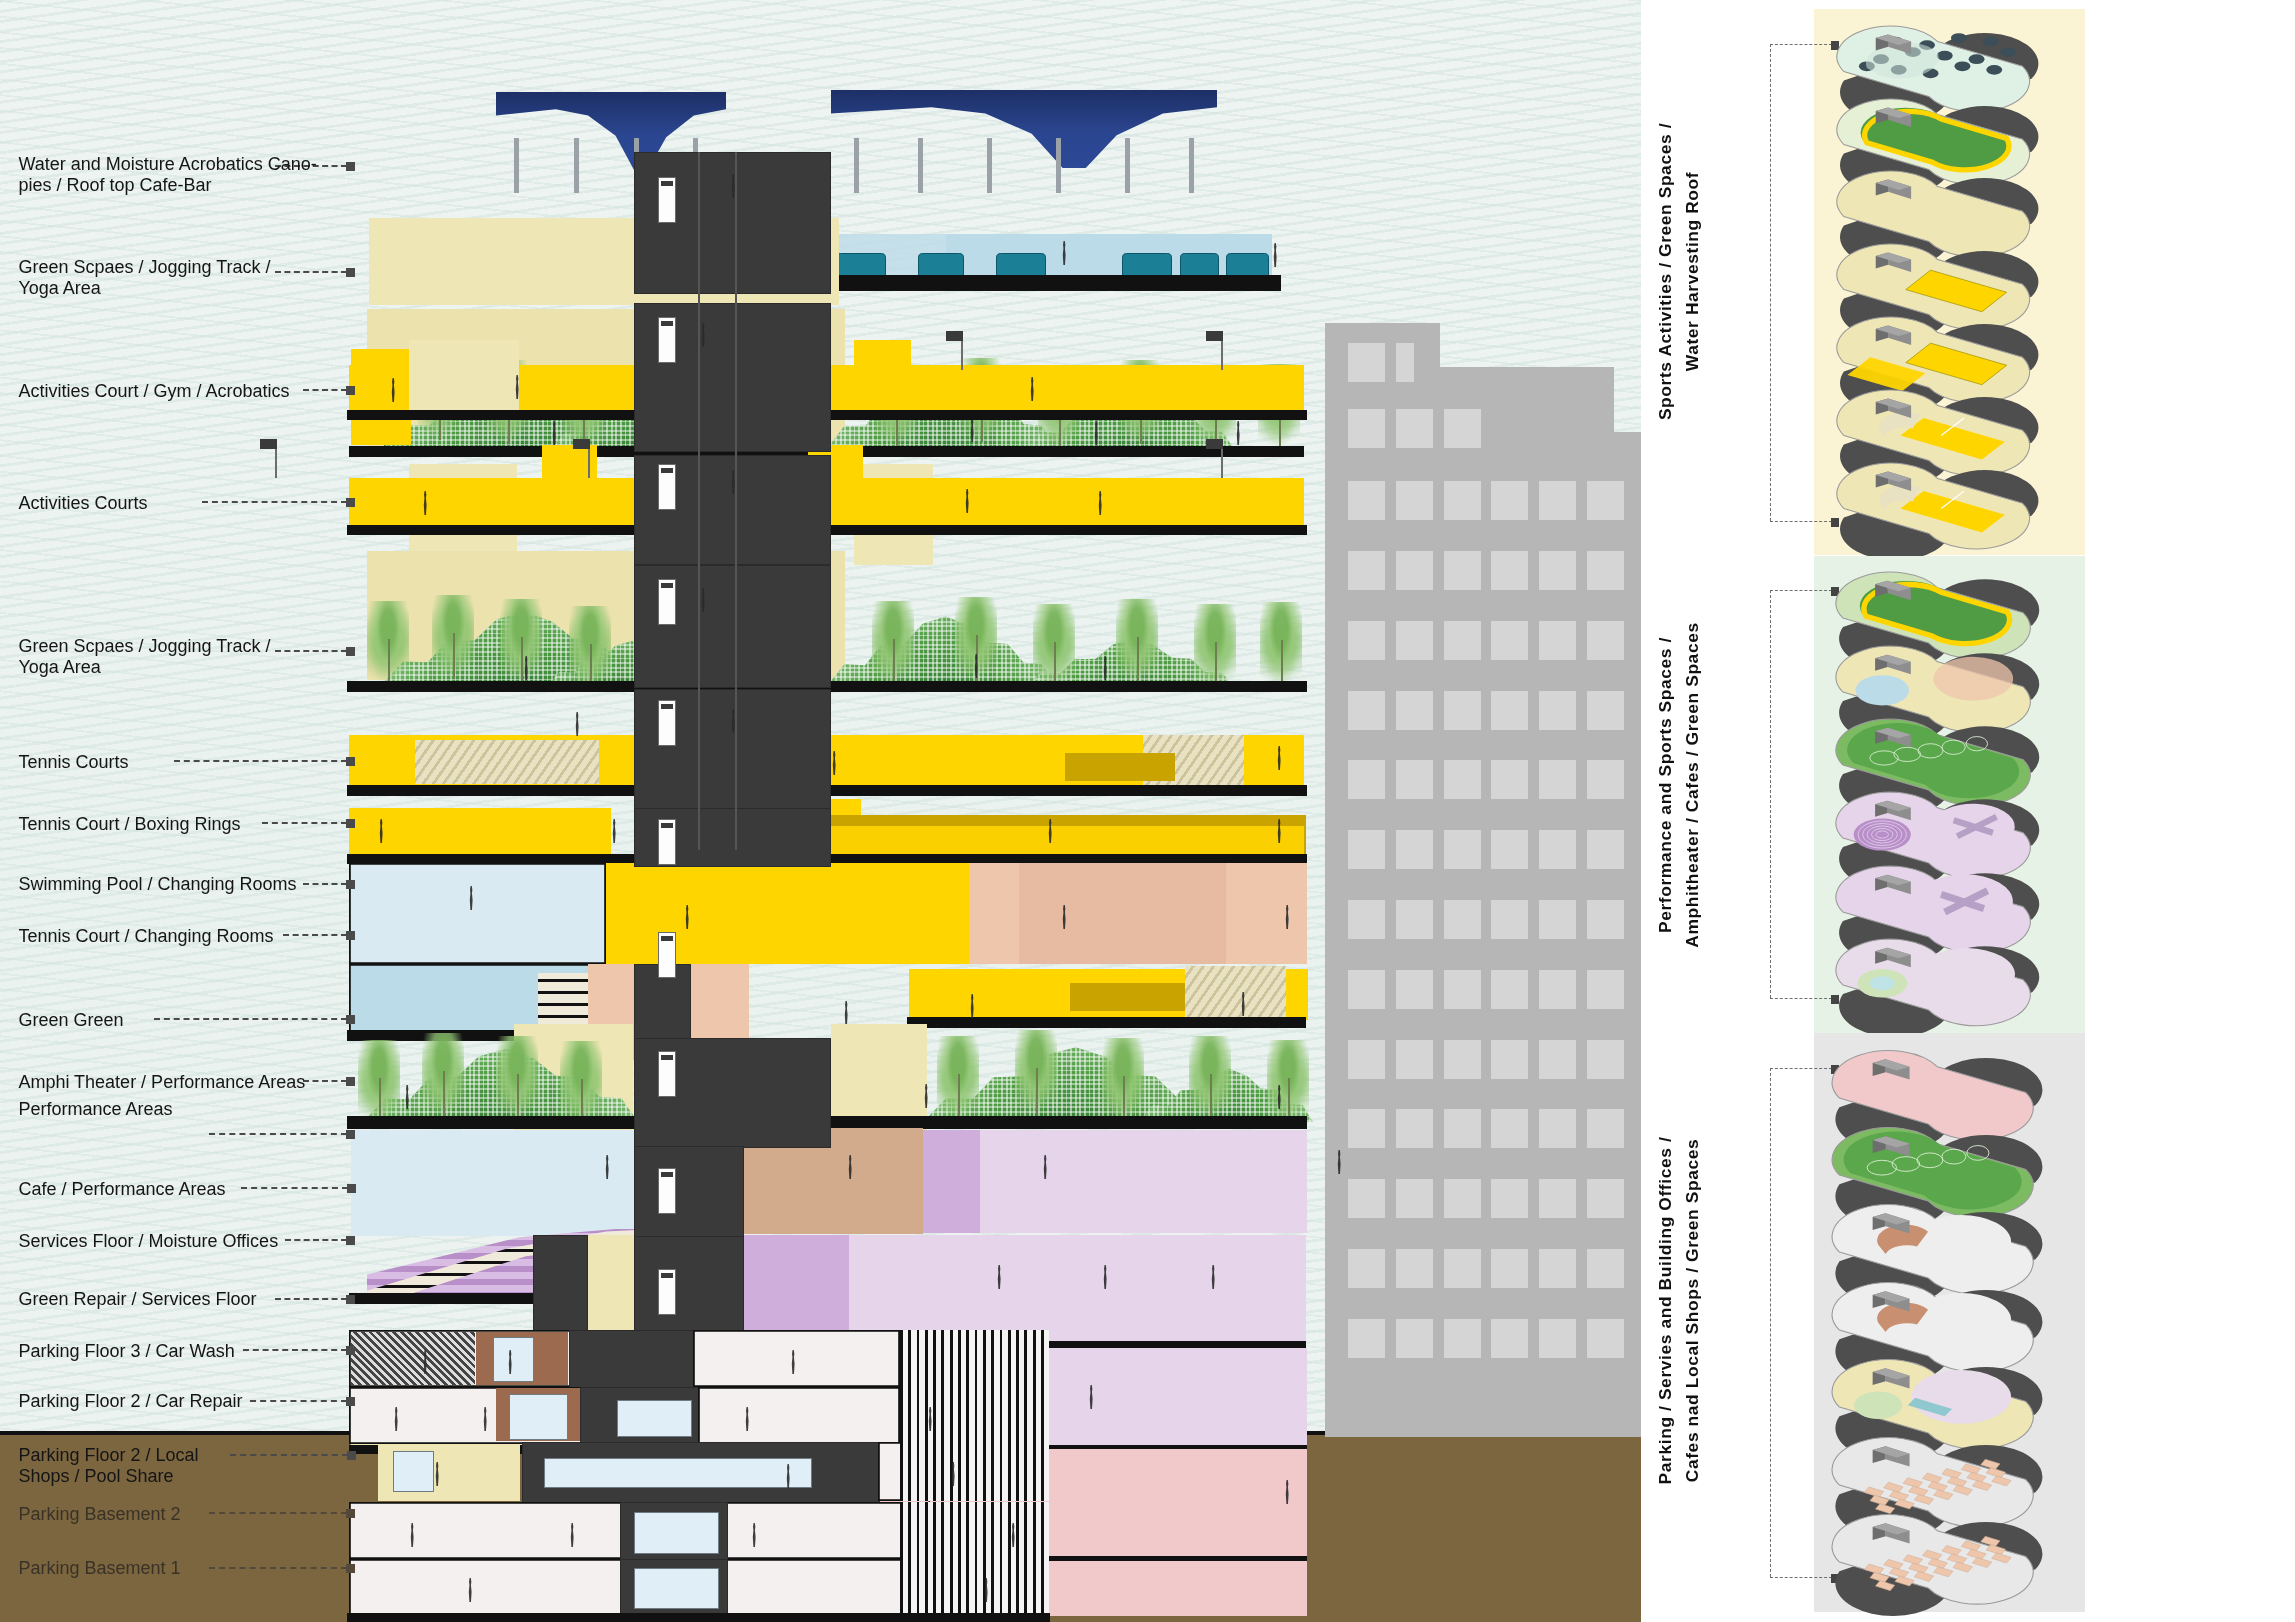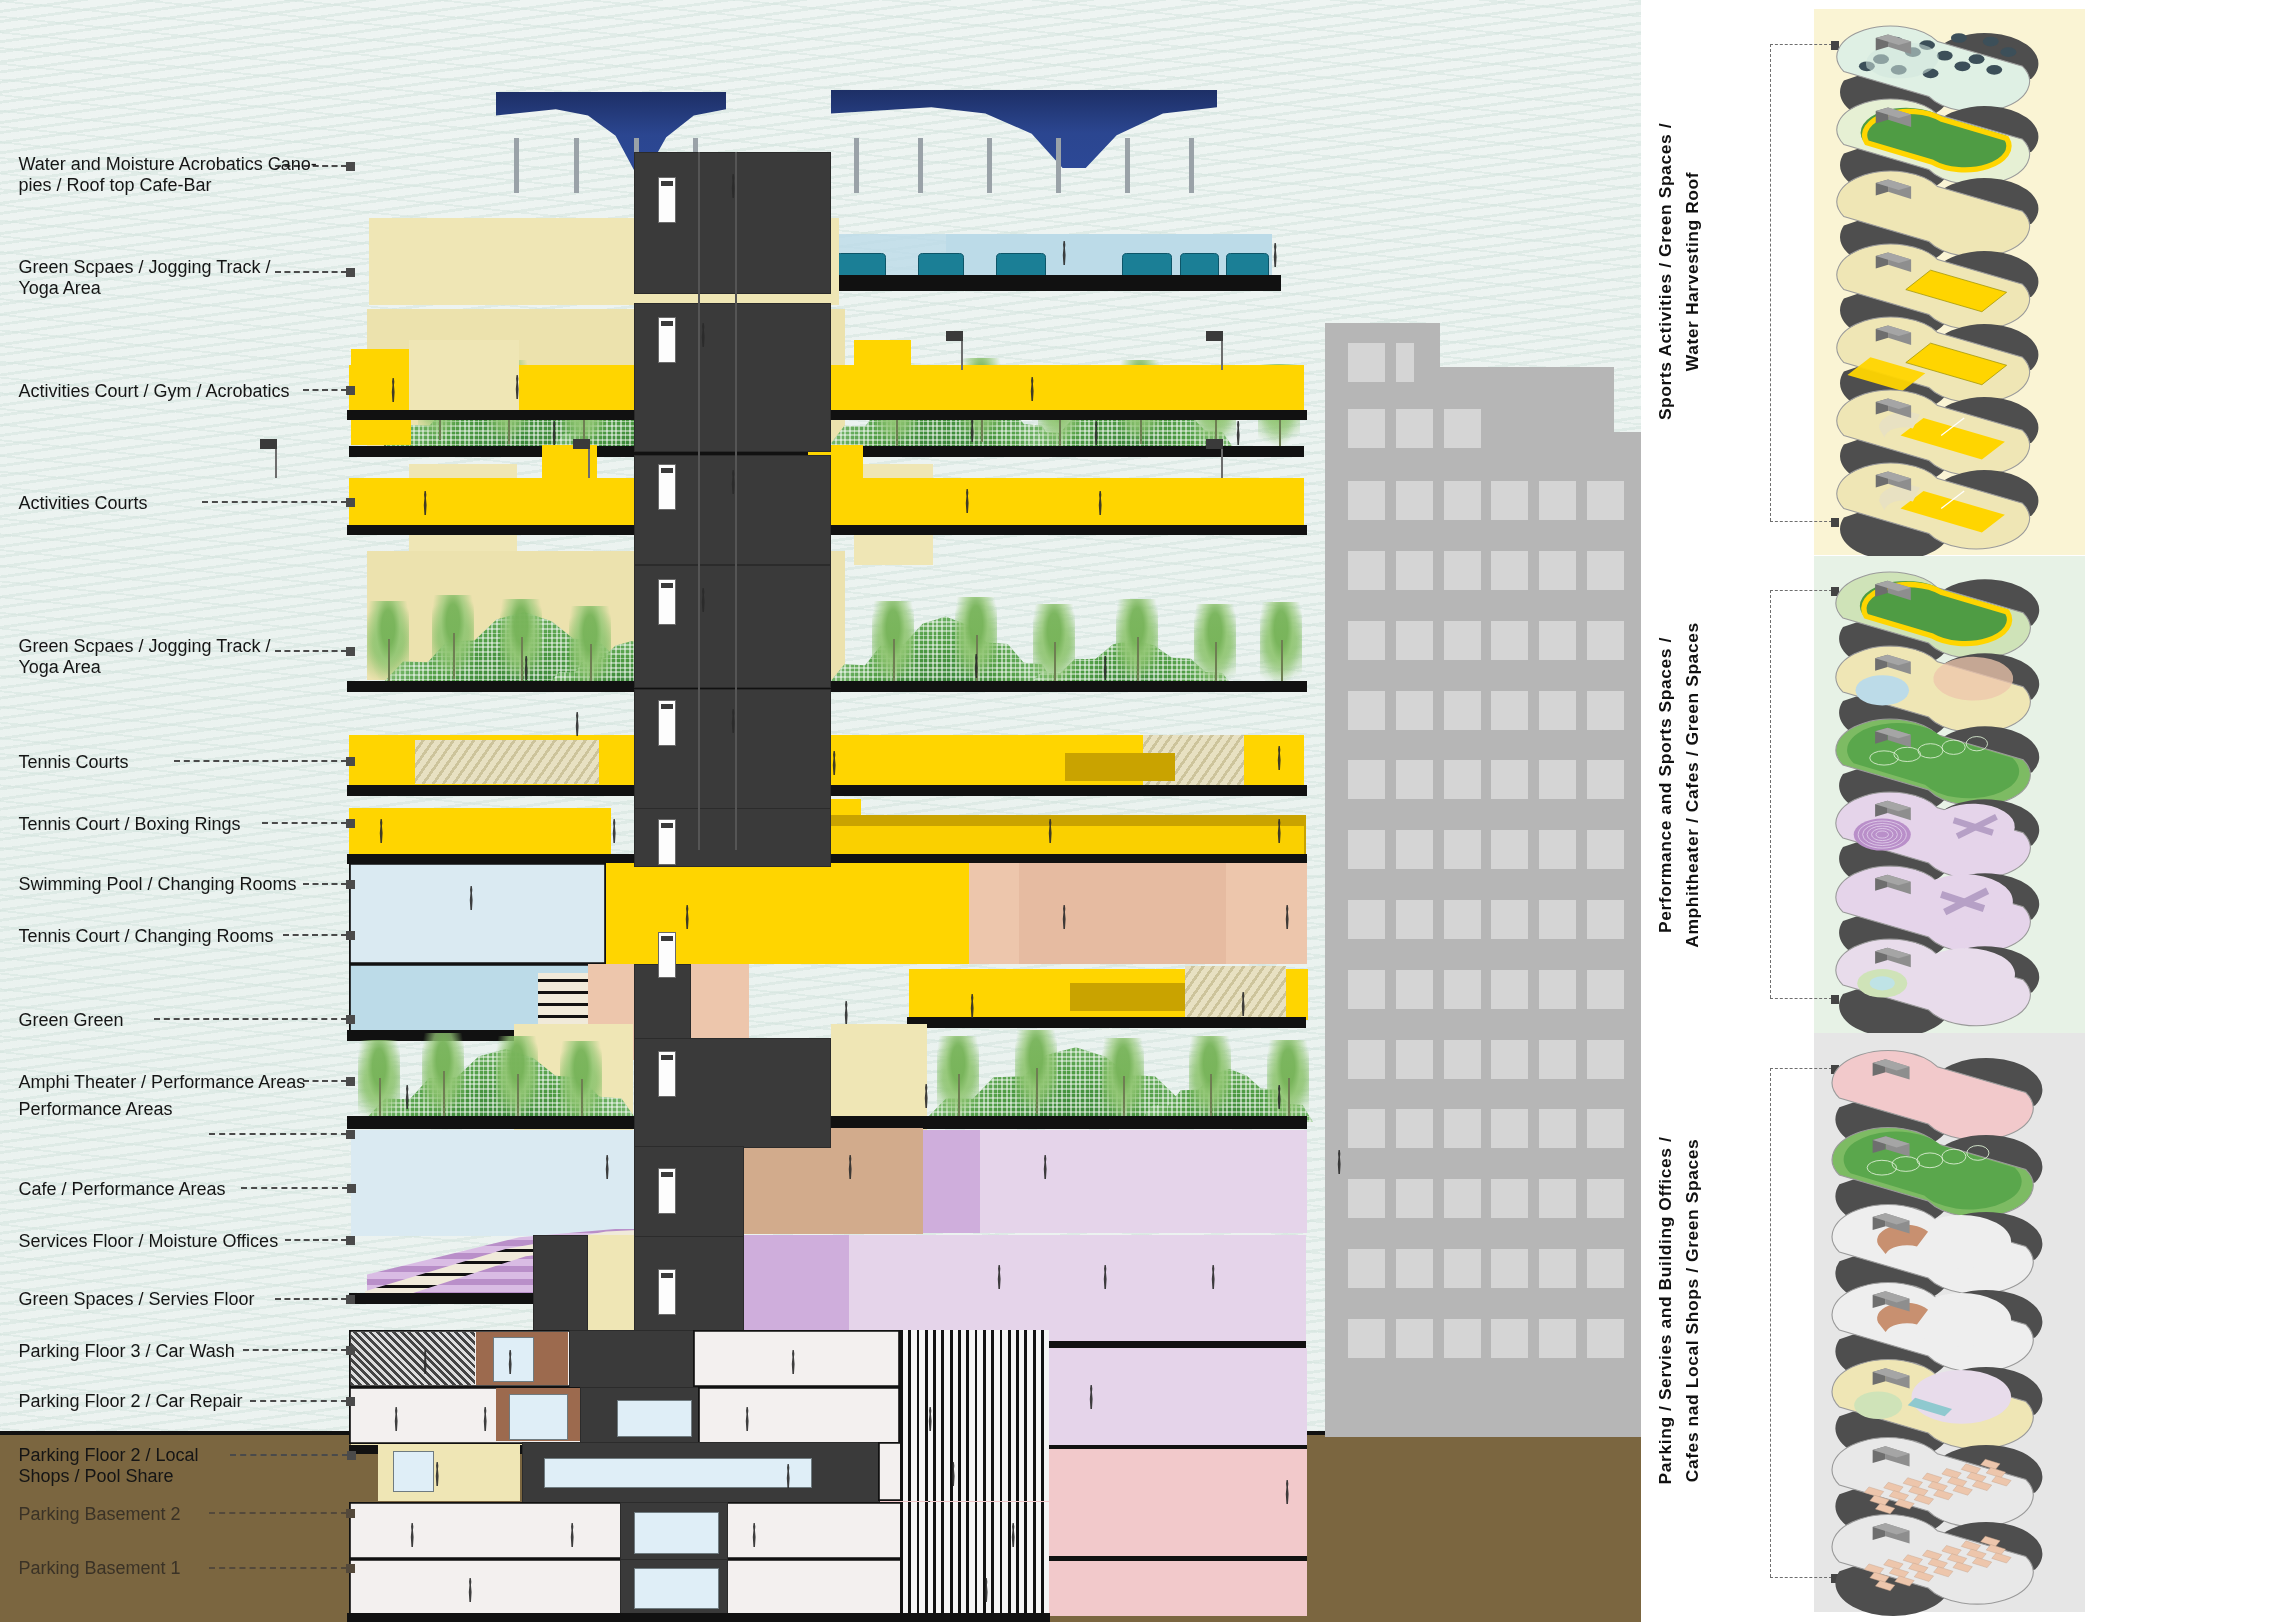--- a/index.html
+++ b/index.html
@@ -649,21 +649,21 @@
       <div class="lead" style="left: 209px; top: 1133px; width: 138px;"></div>
       <div class="lbl" style="top: 1179px;">
         <div>Cafe / Performance Areas</div>
       </div>
       <div class="lead" style="left: 241px; top: 1187px; width: 107px;"></div>
       <div class="lbl" style="top: 1231px;">
         <div>Services Floor / Moisture Offices</div>
       </div>
       <div class="lead" style="left: 285px; top: 1239px; width: 62px;"></div>
       <div class="lbl" style="top: 1289px;">
-        <div>Green Spaces / Servies Floor</div>
+        <div>Green Repair / Services Floor</div>
       </div>
       <div class="lead" style="left: 275px; top: 1298px; width: 72px;"></div>
       <div class="lbl" style="top: 1341px;">
         <div>Parking Floor 3 / Car Wash</div>
       </div>
       <div class="lead" style="left: 243px; top: 1349px; width: 104px;"></div>
       <div class="lbl" style="top: 1391px;">
         <div>Parking Floor 2 / Car Repair</div>
       </div>
       <div class="lead" style="left: 250px; top: 1400px; width: 97px;"></div>

